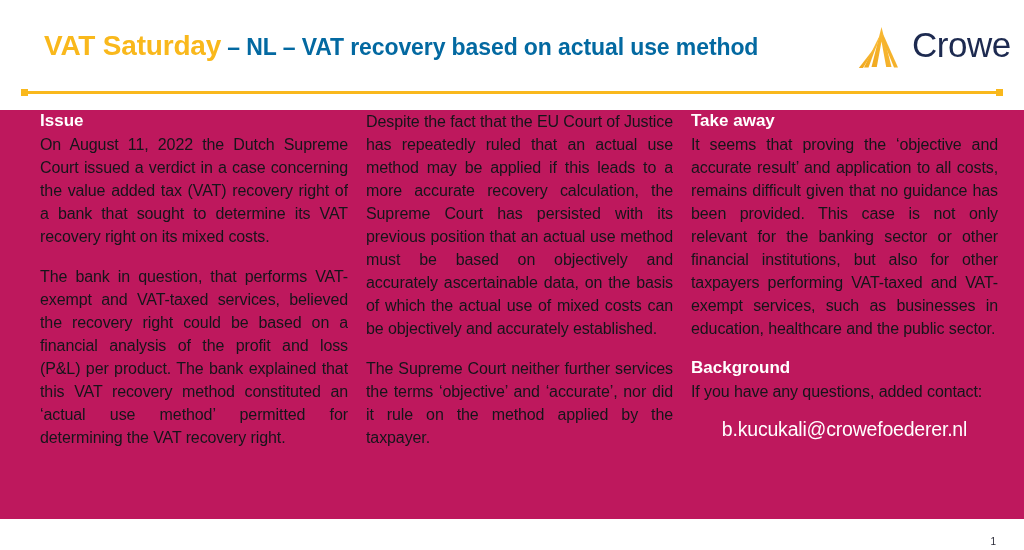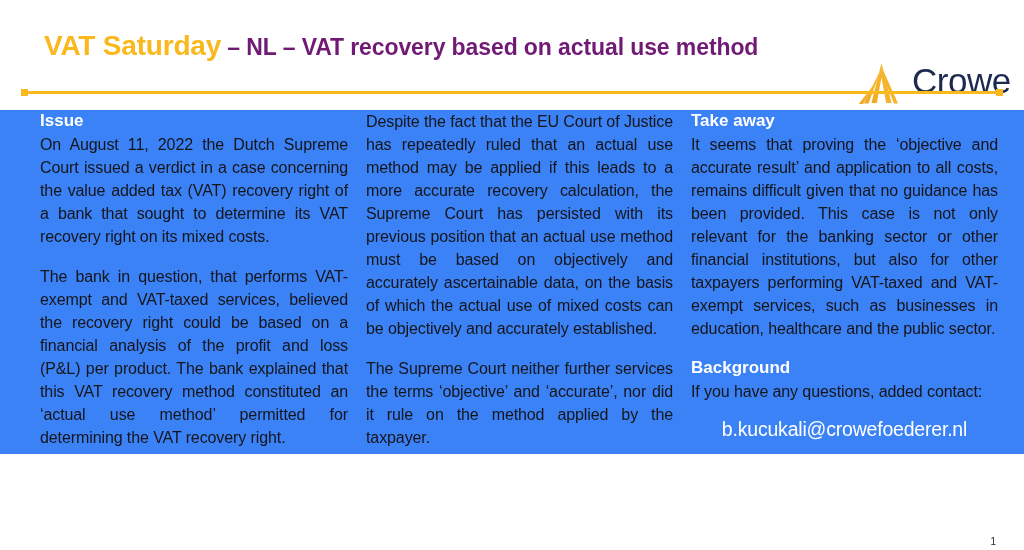--- a/index.html
+++ b/index.html
@@ -31,32 +31,31 @@
   }
   .title-brand {
     font-size: 28px;
     font-weight: bold;
     color: #F9B81C;
     letter-spacing: -0.2px;
   }
   .title-rest {
     font-size: 23px;
     font-weight: bold;
-    color: #701a75;
+    color: #0369a1;
     letter-spacing: -0.1px;
   }
 
   
   #logo {
     position: absolute;
     left: 858px;
     top: 24px;
     width: 150px;
     height: 48px;
-    margin-top: 36px;
   }
   #logo-mark {
     position: absolute;
     left: 0; top: 2px;
     width: 46px; height: 44px;
   }
   #logo-word {
     position: absolute;
     left: 54px;
     top: -1px;
@@ -86,22 +85,22 @@
   }
   #divider::before { left: -1px; }
   #divider::after  { right: -1px; }
 
   
   #panel {
     position: absolute;
     left: 0;
     top: 110px;
     width: 1024px;
-    height: 344px;
-    background: #3b82f6;
+    height: 409px;
+    background: #be185d;
   }
   .column {
     position: absolute;
     top: 0;
     height: 424px;
     overflow: hidden;
   }
   #col-1 { left: 40px;  width: 308px; }
   #col-2 { left: 366px; width: 307px; }
   #col-3 { left: 691px; width: 307px; }

